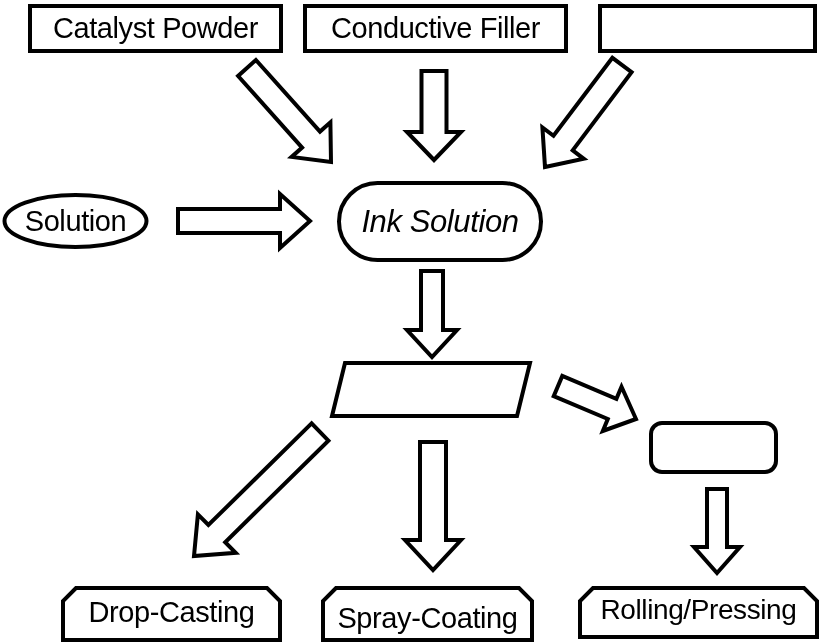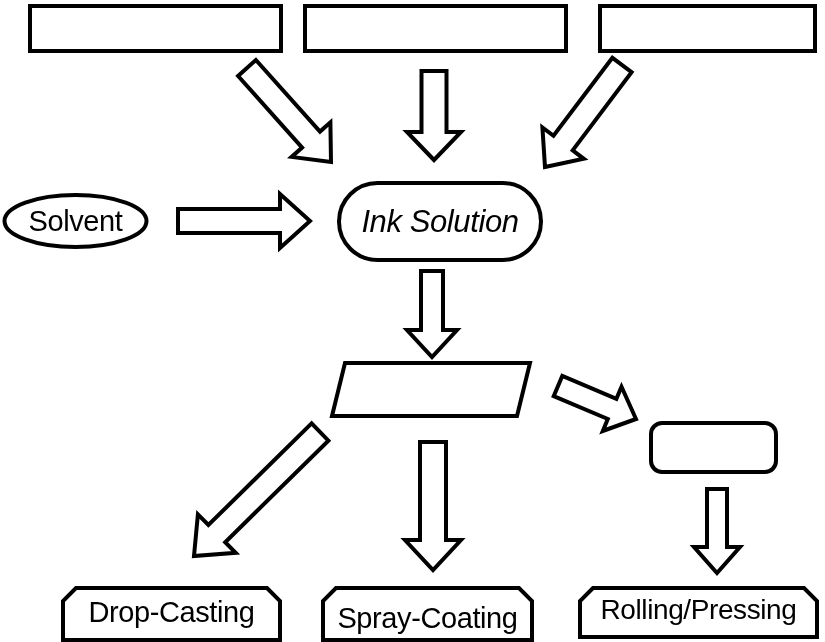--- a/index.html
+++ b/index.html
@@ -72,24 +72,26 @@
       <polygon points="311.6,423.4 208.4,525.0 197.9,514.4 194,556 235.7,552.8 225.2,542.2 328.4,440.6"></polygon>
 
       <polygon points="420,442 446,442 446,540 461,540 433,570 405,540 420,540"></polygon>
 
       <polygon points="553.7,396.1 607.8,419.0 602.8,431.0 636,419 621.5,386.8 616.4,398.8 562.3,375.9"></polygon>
 
       <polygon points="707,489 727,489 727,547 740,547 717,573 694,547 707,547"></polygon>
     </g>
   </svg>
 
+  <div class="node-label fs29" style="left:30px;  top:6px;   width:251px; height:45px;">Catalyst Powder</div>
+
+  <div class="node-label fs29" style="left:305px; top:6px;   width:261px; height:45px;">Conductive Filler</div>
 
 
-
-  <div class="node-label fs29" style="left:5px;   top:195px; width:141px; height:52px;">Solvent</div>
+  <div class="node-label fs29" style="left:5px;   top:195px; width:141px; height:52px;">Solution</div>
 
   <div class="node-label fs31" style="left:339px; top:183px; width:202px; height:77px;">Ink Solution</div>
 
 
 
   <div class="node-label fs29" style="left:63px;  top:586px; width:217px; height:52px;text-align:right;">Drop-Casting</div>
 
   <div class="node-label fs29" style="left:323px; top:586px; width:209px; height:64px;">Spray-Coating</div>
 
   <div class="node-label fs28" style="left:580px; top:585px; width:237px; height:50px;">Rolling/Pressing</div>

